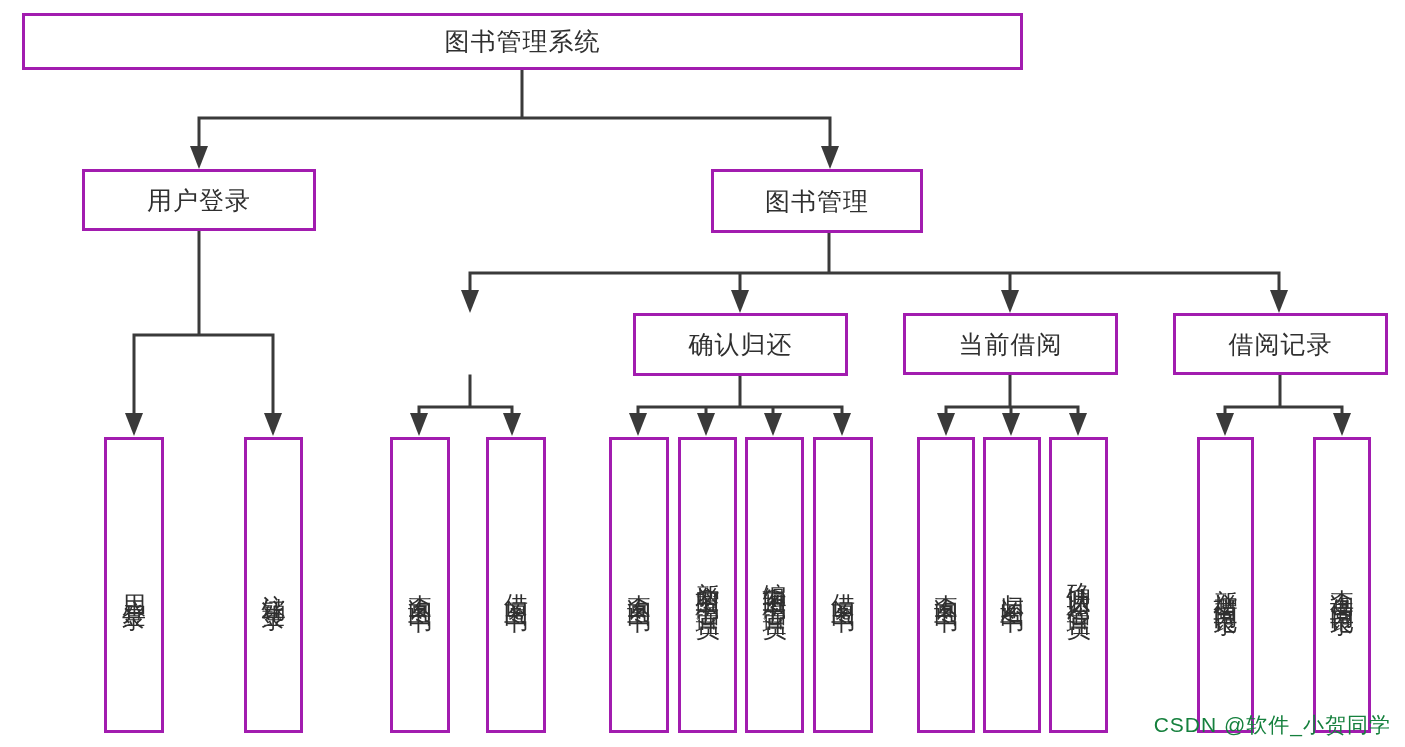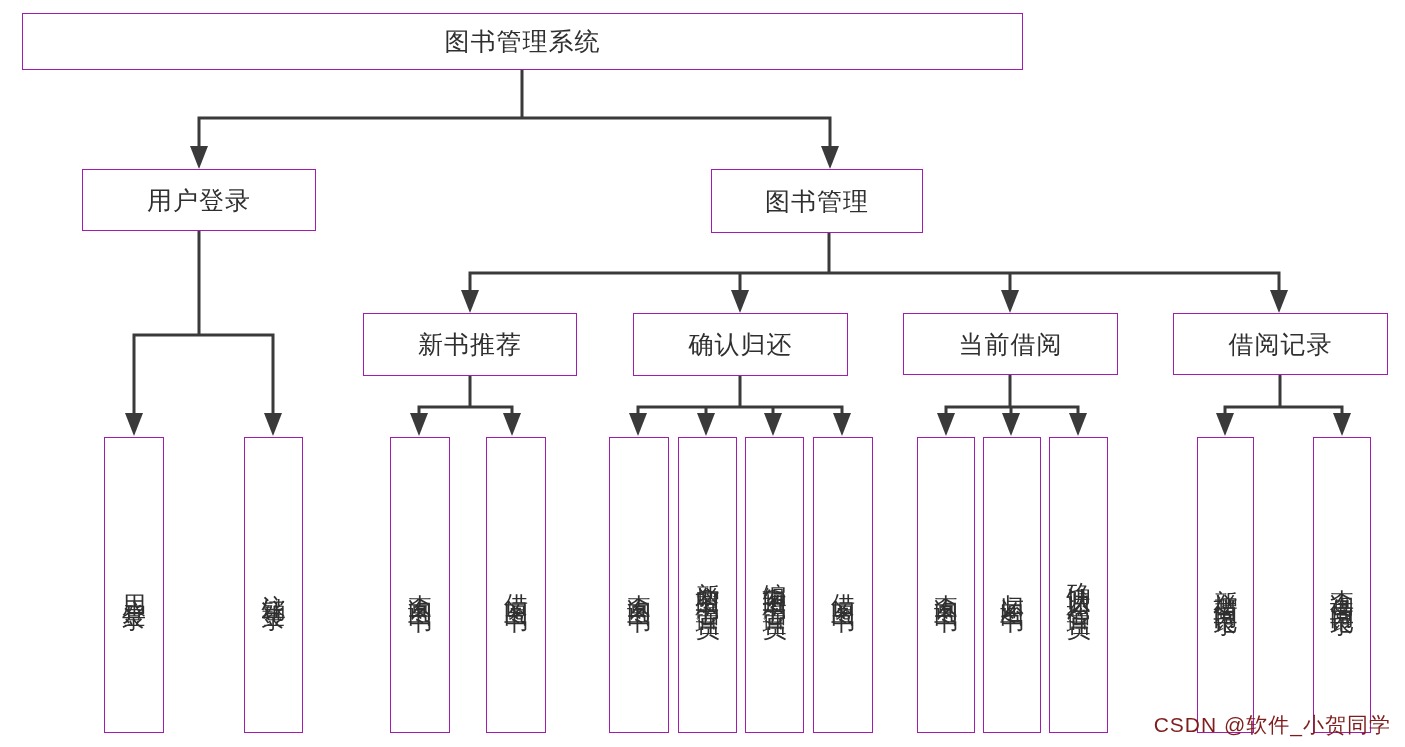--- a/index.html
+++ b/index.html
@@ -8,21 +8,21 @@
     width:1405px;height:747px;
     background:#ffffff;
     font-family:"Liberation Sans", sans-serif;
     color:#2f2f2f;
     overflow:hidden;
   }
   .canvas svg{position:absolute;left:0;top:0;}
   .node{
     position:absolute;
     box-sizing:border-box;
-    border:1px solid #a21caf;
+    border:3px solid #a21caf;
     background:#ffffff;
     display:flex;
     align-items:center;
     justify-content:center;
     font-size:25px;
     letter-spacing:1px;
     line-height:1;
     text-align:center;
     white-space:nowrap;
   }
@@ -32,21 +32,21 @@
     font-size:24px;
     letter-spacing:5px;
     white-space:normal;
   }
   .watermark{
     position:absolute;
     right:14px;
     top:711px;
     font-size:21px;
     letter-spacing:1px;
-    color:#7f1d1d;
+    color:#15803d;
   }
 </style>
 </head>
 <body>
 
 <div class="canvas">
 
   <svg width="1405" height="747" viewBox="0 0 1405 747">
     <g stroke="#3a3a3a" stroke-width="3" fill="none" stroke-linecap="square">
 
@@ -85,21 +85,20 @@
       <polygon points="1216,413 1234,413 1225,436"></polygon>
       <polygon points="1333,413 1351,413 1342,436"></polygon>
     </g>
   </svg>
 
   <div class="node" style="left:22px;top:13px;width:1001px;height:57px">图书管理系统</div>
 
   <div class="node" style="left:82px;top:169px;width:234px;height:62px">用户登录</div>
   <div class="node" style="left:711px;top:169px;width:212px;height:64px">图书管理</div>
 
-  <div class="node" style="left:363px;top:313px;width:214px;height:63px">新书推荐</div>
   <div class="node" style="left:633px;top:313px;width:215px;height:63px">确认归还</div>
   <div class="node" style="left:903px;top:313px;width:215px;height:62px">当前借阅</div>
   <div class="node" style="left:1173px;top:313px;width:215px;height:62px">借阅记录</div>
 
   <div class="node v" style="left:104px;top:437px;width:60px;height:296px">用户登录</div>
   <div class="node v" style="left:244px;top:437px;width:59px;height:296px">注销登录</div>
 
   <div class="node v" style="left:390px;top:437px;width:60px;height:296px">查询图书</div>
   <div class="node v" style="left:486px;top:437px;width:60px;height:296px">借阅图书</div>
 

